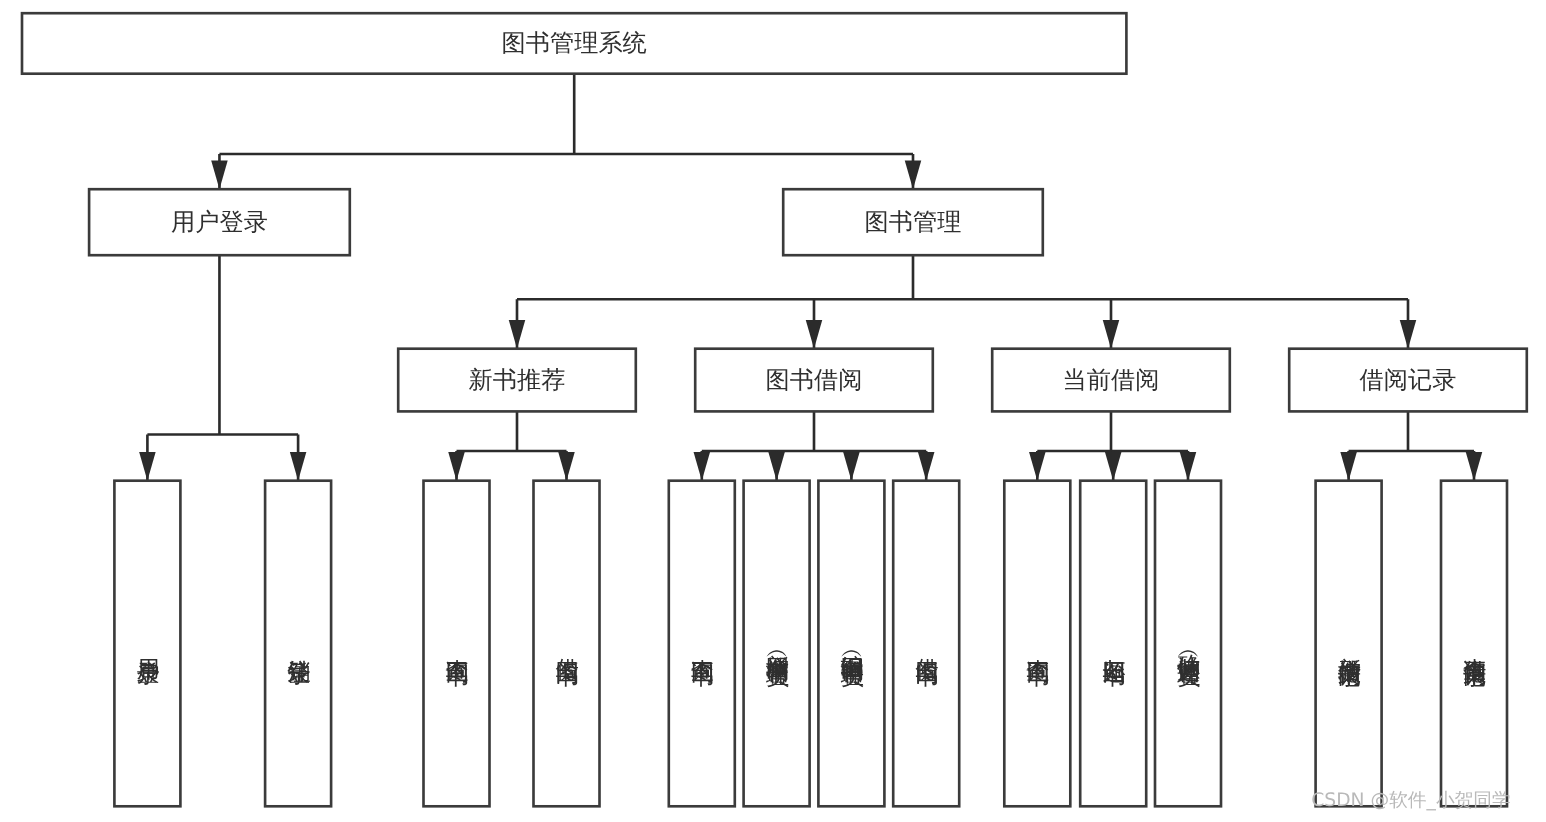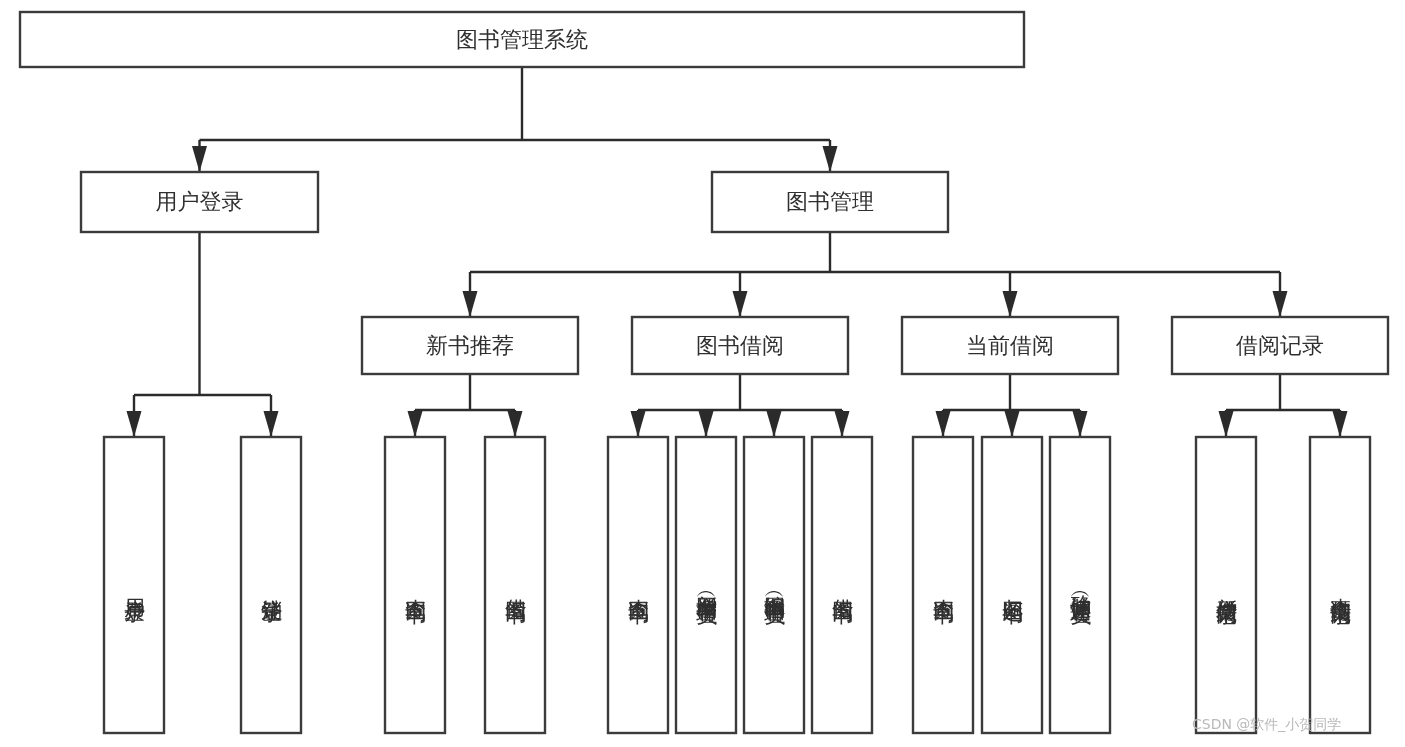--- a/index.html
+++ b/index.html
@@ -59,21 +59,21 @@
     align-items: center;
     justify-content: center;
     text-align: center;
     white-space: nowrap;
     pointer-events: none;
     user-select: none;
   }
   .watermark {
     position: absolute;
     font-family: "DejaVu Sans", "Liberation Sans", sans-serif;
-    font-size: 14px;
+    font-size: 17px;
     color: #b9b9b9;
     white-space: nowrap;
     user-select: none;
   }
 </style>
 </head>
 <body>
 
 <div id="canvas">
 

